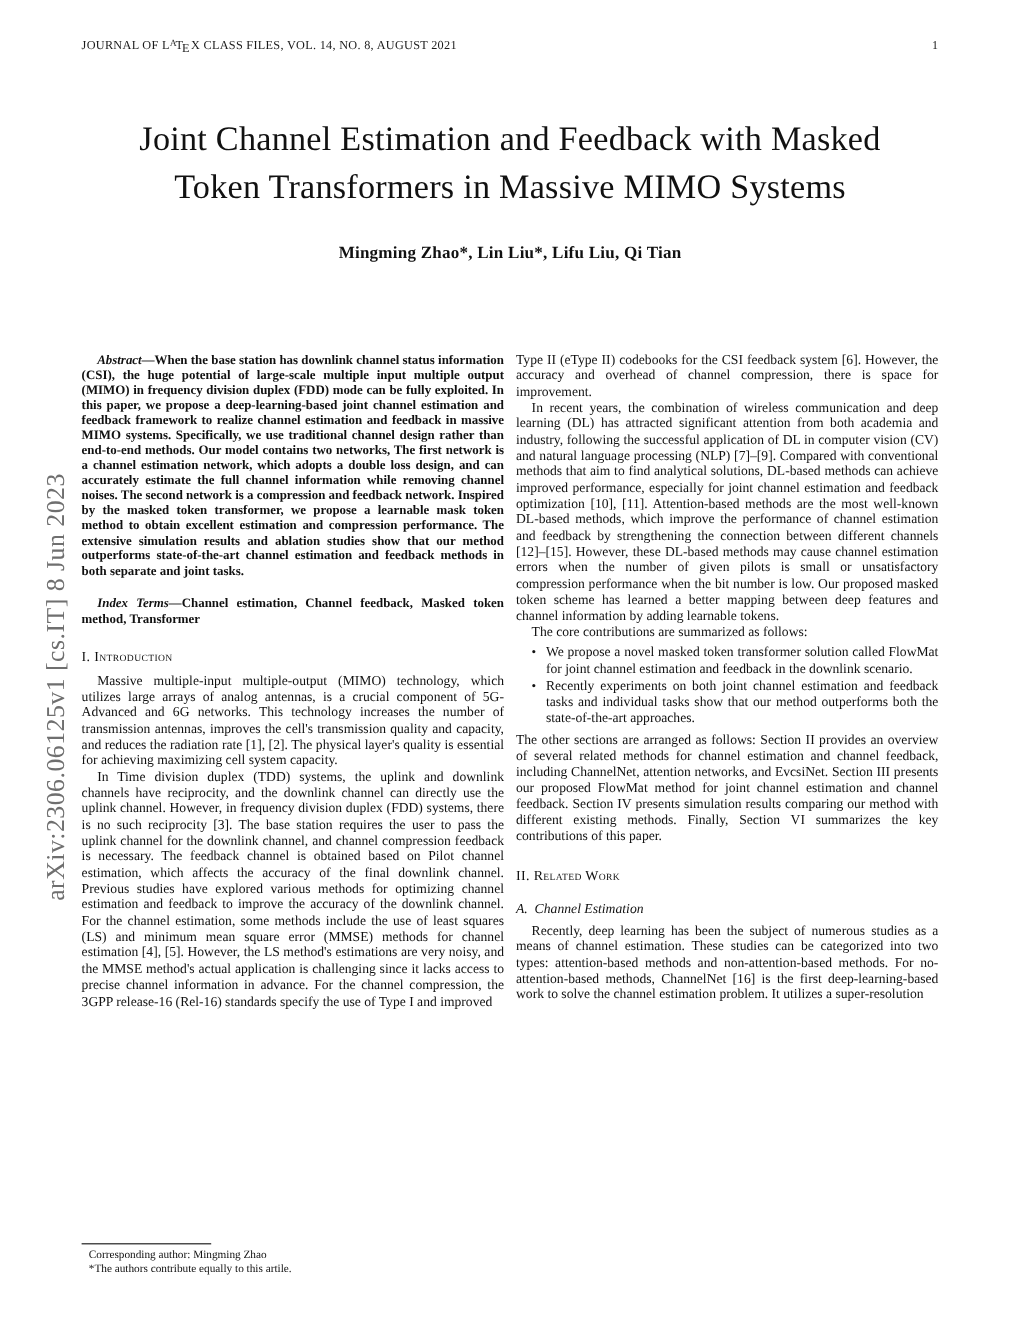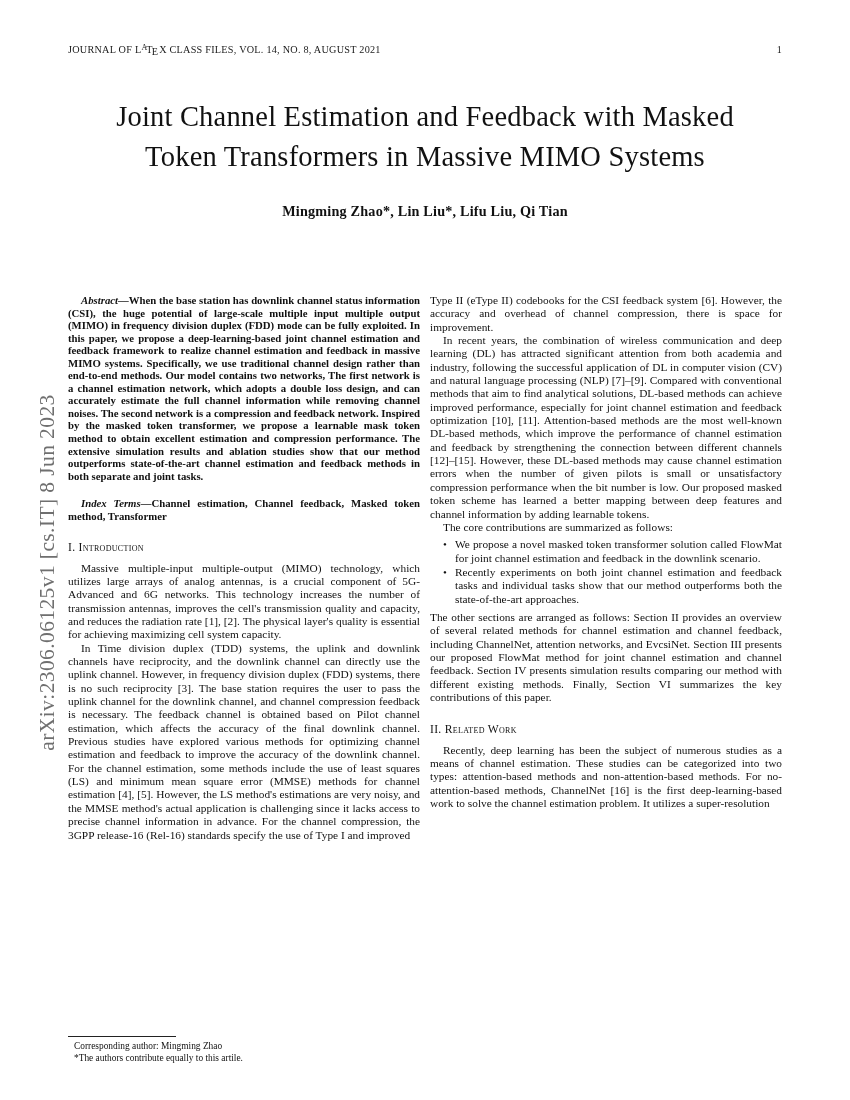--- a/index.html
+++ b/index.html
@@ -35,21 +35,21 @@
   
   #page {
     position: absolute;
     left: 0; top: 0;
     width: 850px; height: 1100px;
   }
 
   #running-head {
     position: absolute;
     left: 68px;
-    top: 44px;
+    top: 33px;
     width: 714px;
     display: flex;
     justify-content: space-between;
     align-items: baseline;
     font-size: 10.2px;
     letter-spacing: 0.25px;
     color: #1a1a1a;
   }
   #running-head .journal { white-space: nowrap; }
   .latex-a { font-size: 8px; position: relative; top: -3px; letter-spacing: -1px; }
@@ -216,20 +216,21 @@
 
     <ul class="bullets">
       <li>We propose a novel masked token transformer solution called FlowMat for joint channel estimation and feedback in the downlink scenario.</li>
       <li>Recently experiments on both joint channel estimation and feedback tasks and individual tasks show that our method outperforms both the state-of-the-art approaches.</li>
     </ul>
 
     <p class="para noindent">The other sections are arranged as follows: Section II provides an overview of several related methods for channel estimation and channel feedback, including ChannelNet, attention networks, and EvcsiNet. Section III presents our proposed FlowMat method for joint channel estimation and channel feedback. Section IV presents simulation results comparing our method with different existing methods. Finally, Section VI summarizes the key contributions of this paper.</p>
 
     <div class="section-head"><span class="numeral">II.</span>&nbsp;<span>Related Work</span></div>
 
+    <div class="subsection-head"><span>A.</span>&nbsp;&nbsp;<span>Channel Estimation</span></div>
 
     <p class="para">Recently, deep learning has been the subject of numerous studies as a means of channel estimation. These studies can be categorized into two types: attention-based methods and non-attention-based methods. For no-attention-based methods, ChannelNet [16] is the first deep-learning-based work to solve the channel estimation problem. It utilizes a super-resolution</p>
 
   </div>
 
   <div id="footnotes">
     <div class="rule"></div>
     <p class="fn">Corresponding author: Mingming Zhao</p>
     <p class="fn">*The authors contribute equally to this artile.</p>
   </div>

